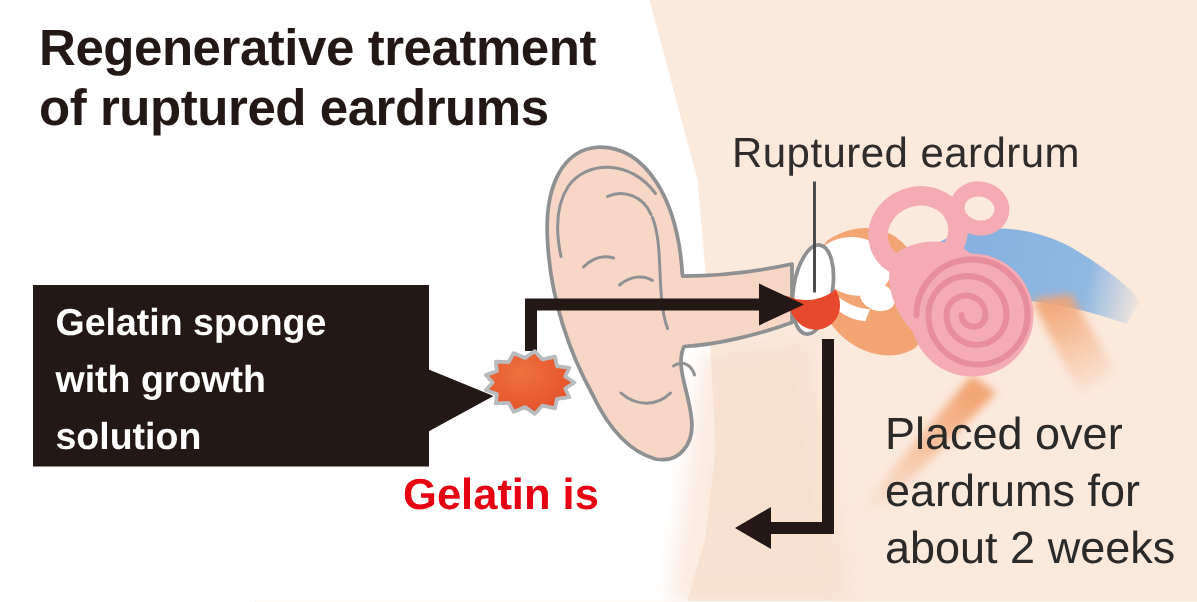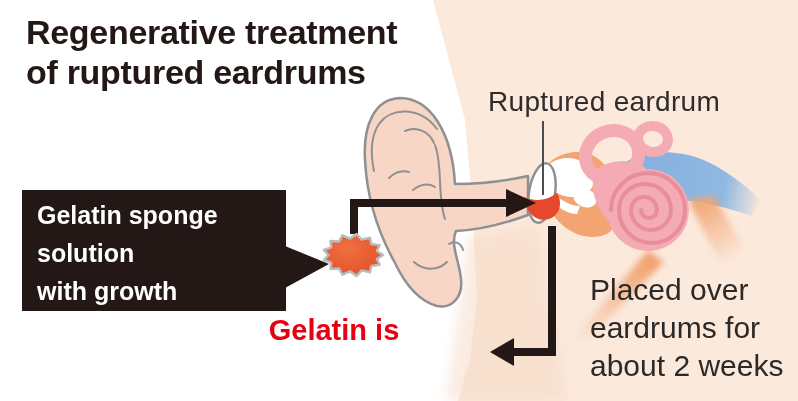--- a/index.html
+++ b/index.html
@@ -131,22 +131,22 @@
 
   <div class="txt title">
     <span>Regenerative treatment</span>
     <span>of ruptured eardrums</span>
   </div>
 
   <div class="txt ruptured-label">Ruptured eardrum</div>
 
   <div class="txt callout">
     <span>Gelatin sponge</span>
+    <span>with growth</span>
     <span>solution</span>
-    <span>with growth</span>
   </div>
 
   <div class="txt result">
     <span>Gelatin is</span>
   </div>
 
   <div class="txt placed-label">
     <span>Placed over</span>
     <span>eardrums for</span>
     <span>about 2 weeks</span>

